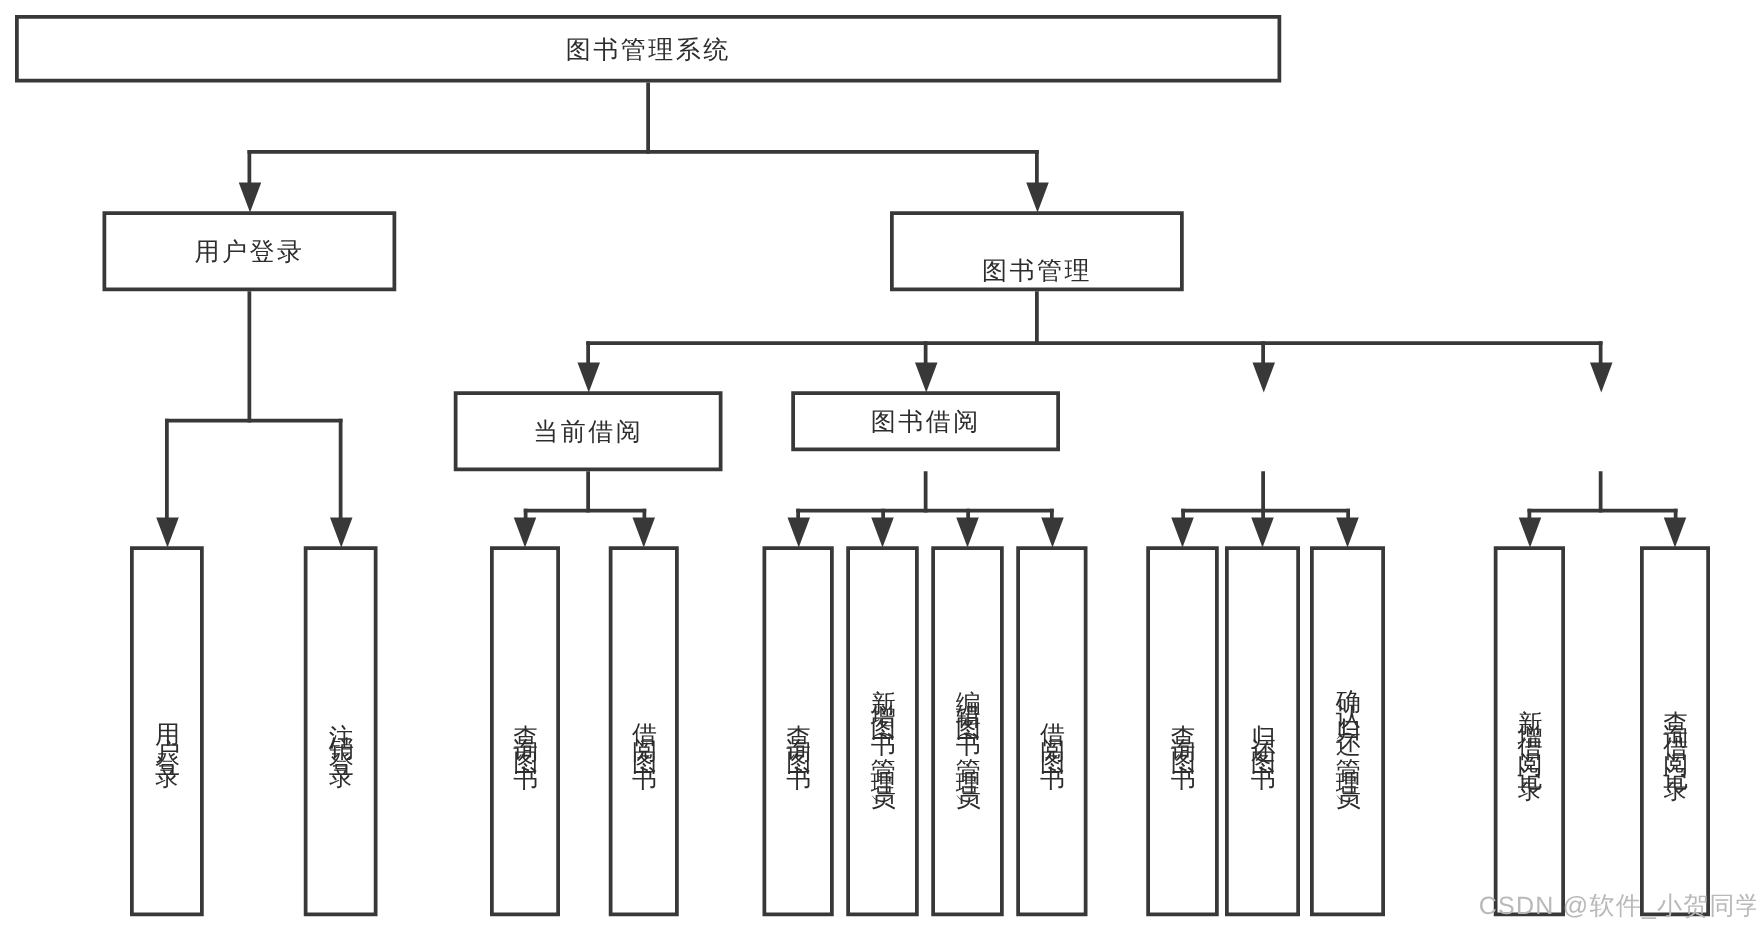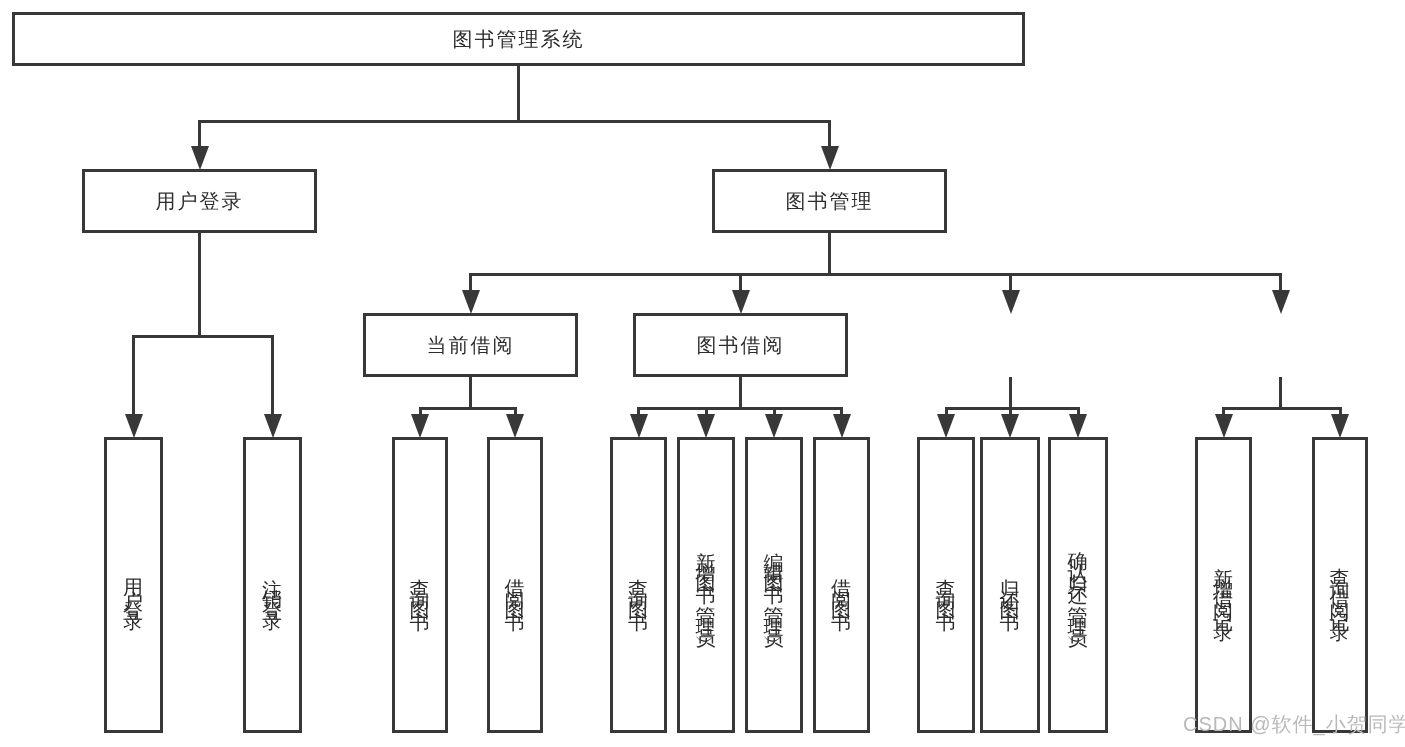--- a/index.html
+++ b/index.html
@@ -56,27 +56,27 @@
 <body>
 
 <div class="canvas" id="canvas">
   <div class="watermark">CSDN @软件_小贺同学</div>
 <div class="box" style="left: 12px; top: 12px; width: 1013px; height: 54px;">
       <span class="label">图书管理系统</span>
     </div>
     <div class="box" style="left: 82px; top: 169px; width: 235px; height: 64px;">
       <span class="label">用户登录</span>
     </div>
-    <div class="box" style="left: 712px; top: 169px; width: 235px; height: 64px;">
+    <div class="box" style="left: 712px; top: 169px; width: 235px; height: 64px; align-items: flex-end;">
       <span class="label">图书管理</span>
     </div>
     <div class="box" style="left: 363px; top: 313px; width: 215px; height: 64px;">
       <span class="label">当前借阅</span>
     </div>
-    <div class="box" style="left: 633px; top: 313px; width: 215px; height: 64px;">
+    <div class="box" style="left: 633px; top: 313px; width: 215px; height: 48px;">
       <span class="label">图书借阅</span>
     </div>
     <div class="box v" style="left: 104px; top: 437px; width: 59px; height: 296px;">
       <span class="label">用户登录</span>
     </div>
     <div class="box v" style="left: 243px; top: 437px; width: 59px; height: 296px;">
       <span class="label">注销登录</span>
     </div>
     <div class="box v" style="left: 392px; top: 437px; width: 56px; height: 296px;">
       <span class="label">查询图书</span>

